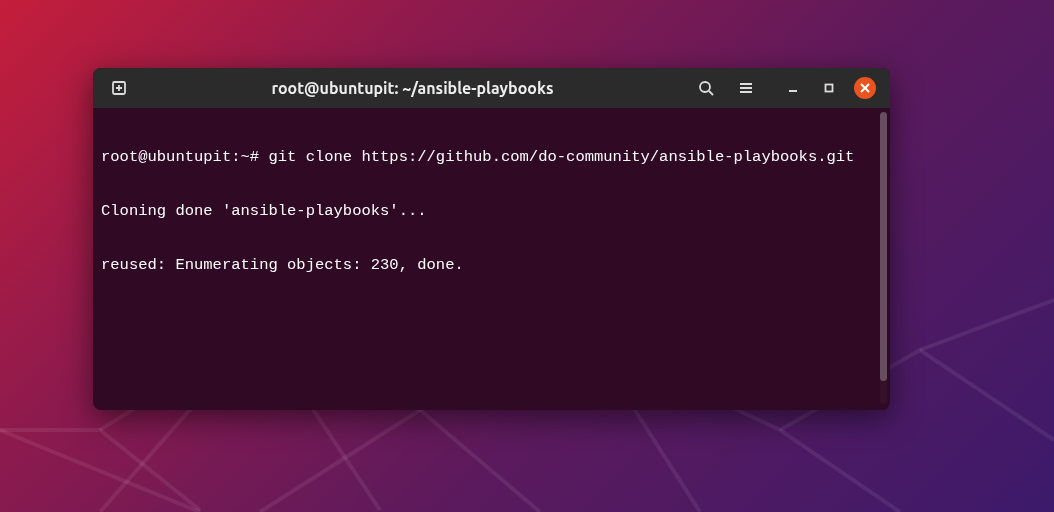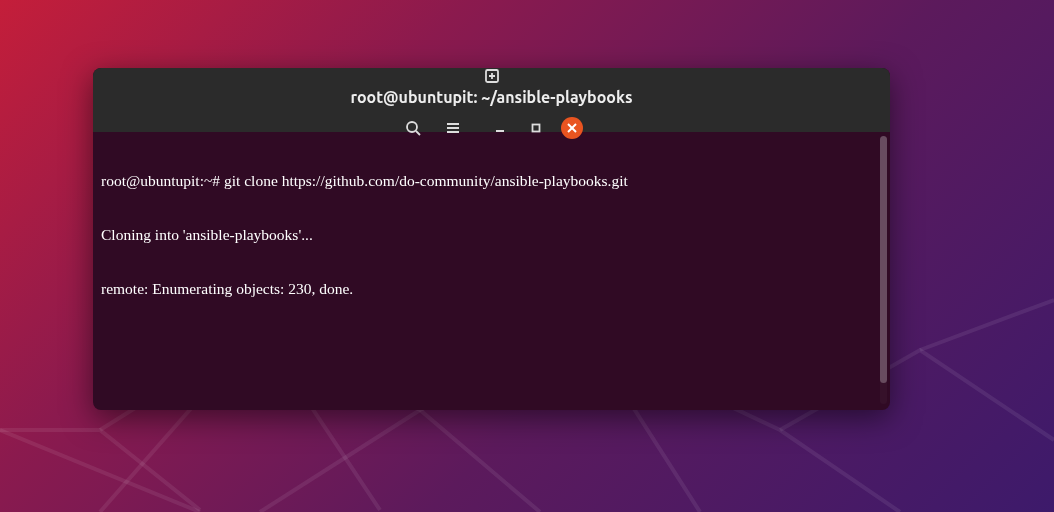--- a/index.html
+++ b/index.html
@@ -29,28 +29,27 @@
       width: 797px;
       height: 342px;
       background: #300a24;
       border-radius: 8px;
       box-shadow: 0 8px 30px rgba(0,0,0,0.5);
       overflow: hidden;
       display: flex;
       flex-direction: column;
     }
     .titlebar {
-      height: 64px;
+      height: 40px;
       background: #2b2b2b;
       display: flex;
       align-items: center;
       padding: 0 8px;
       gap: 4px;
       flex-shrink: 0;
-      flex-direction: column;
     }
     .tab-btn {
       width: 36px;
       height: 36px;
       border-radius: 4px;
       display: flex;
       align-items: center;
       justify-content: center;
       cursor: pointer;
     }
@@ -83,21 +82,21 @@
       justify-content: center;
       cursor: pointer;
     }
     .win-btn svg { width: 10px; height: 10px; stroke: #ddd; fill: none; stroke-width: 1.8; }
     .win-btn.close { background: #e95420; }
     .win-btn.close svg { stroke: #fff; stroke-width: 2; }
     .terminal-body {
       flex: 1;
       position: relative;
       padding: 4px 8px 8px 8px;
-      font-family: Liberation Serif, serif;
+      font-family: Liberation Mono, monospace;
       font-size: 15.5px;
       line-height: 18px;
       color: #fff;
       white-space: pre;
       overflow: hidden;
     }
     .line { display: block; }
     .scrollbar-track {
       position: absolute;
       right: 3px;
@@ -173,22 +172,22 @@
           <svg viewBox="0 0 10 10">
             <line x1="1" y1="1" x2="9" y2="9"></line>
             <line x1="9" y1="1" x2="1" y2="9"></line>
           </svg>
         </div>
       </div>
     </div>
   </div>
   <div class="terminal-body">
     <span class="line">root@ubuntupit:~# git clone https://github.com/do-community/ansible-playbooks.git</span>
-    <span class="line">Cloning into 'ansible-playbooks'...</span>
-    <span class="line">remote: Enumerating objects: 230, done.</span>
+    <span class="line">Cloning done 'ansible-playbooks'...</span>
+    <span class="line">reused: Enumerating objects: 230, done.</span>
     
     
     
     <div class="scrollbar-track">
       <div class="scrollbar-thumb"></div>
     </div>
   </div>
 </div>
 
 </body></html>

